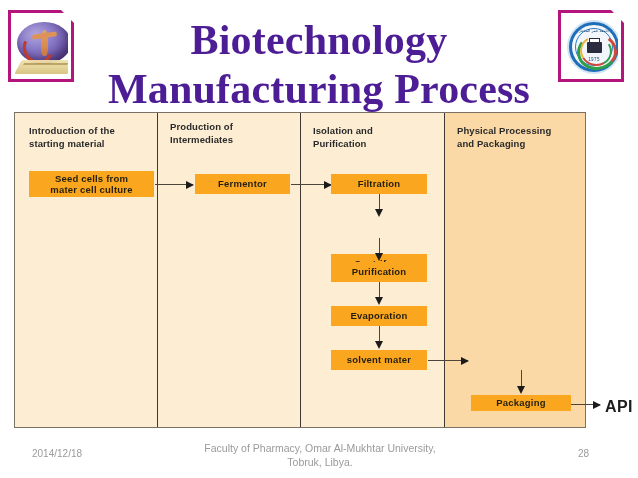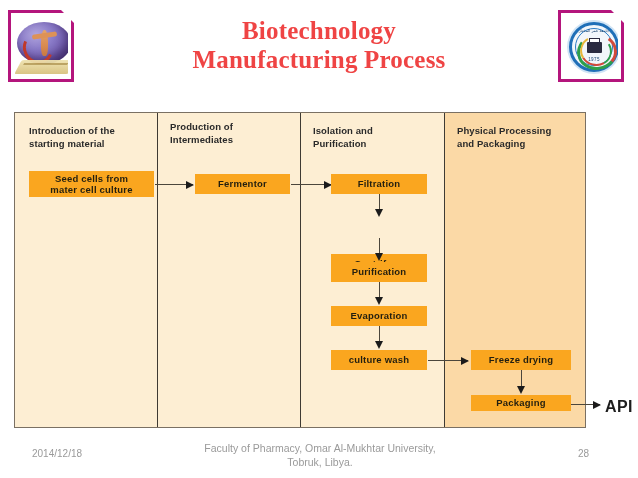--- a/index.html
+++ b/index.html
@@ -182,23 +182,23 @@
 
   
   .title {
     position: absolute;
     left: 90px;
     top: 16px;
     width: 458px;
     text-align: center;
     font-family: "Liberation Serif", serif;
     font-weight: bold;
-    font-size: 25px;
+    font-size: 42px;
     line-height: 1.16;
-    color: #ef4444;
+    color: #4c1d95;
     letter-spacing: .2px;
   }
 
   
   .diagram {
     position: absolute;
     left: 14px;
     top: 112px;
     width: 610px;
     height: 318px;
@@ -391,25 +391,24 @@
 
       <div class="box" style="left:316px; top:105px; width:96px; height:20px;margin-top:36px;">Centrifuge</div>
       <div class="arrow-v" style="left:364px; top:125px; height:16px;"></div>
 
       <div class="box" style="left:316px; top:149px; width:96px; height:20px;">Purification</div>
       <div class="arrow-v" style="left:364px; top:169px; height:16px;"></div>
 
       <div class="box" style="left:316px; top:193px; width:96px; height:20px;">Evaporation</div>
       <div class="arrow-v" style="left:364px; top:213px; height:16px;"></div>
 
-      <div class="box" style="left:316px; top:237px; width:96px; height:20px;">culture wash</div>
+      <div class="box" style="left:316px; top:237px; width:96px; height:20px;">solvent mater</div>
 
       <div class="arrow-h" style="left:413px; top:247px; width:40px;"></div>
 
-      <div class="box" style="left:456px; top:237px; width:100px; height:20px;">Freeze drying</div>
       <div class="arrow-v" style="left:506px; top:257px; height:17px;"></div>
 
       <div class="box" style="left:456px; top:282px; width:100px; height:16px;">Packaging</div>
     </div>
 
     <div class="arrow-h" style="left:557px; top:292px; width:29px;"></div>
     <div class="api-label" style="left:591px; top:286px;">API</div>
   </div>
 
   <div class="footer-date">2014/12/18</div>

